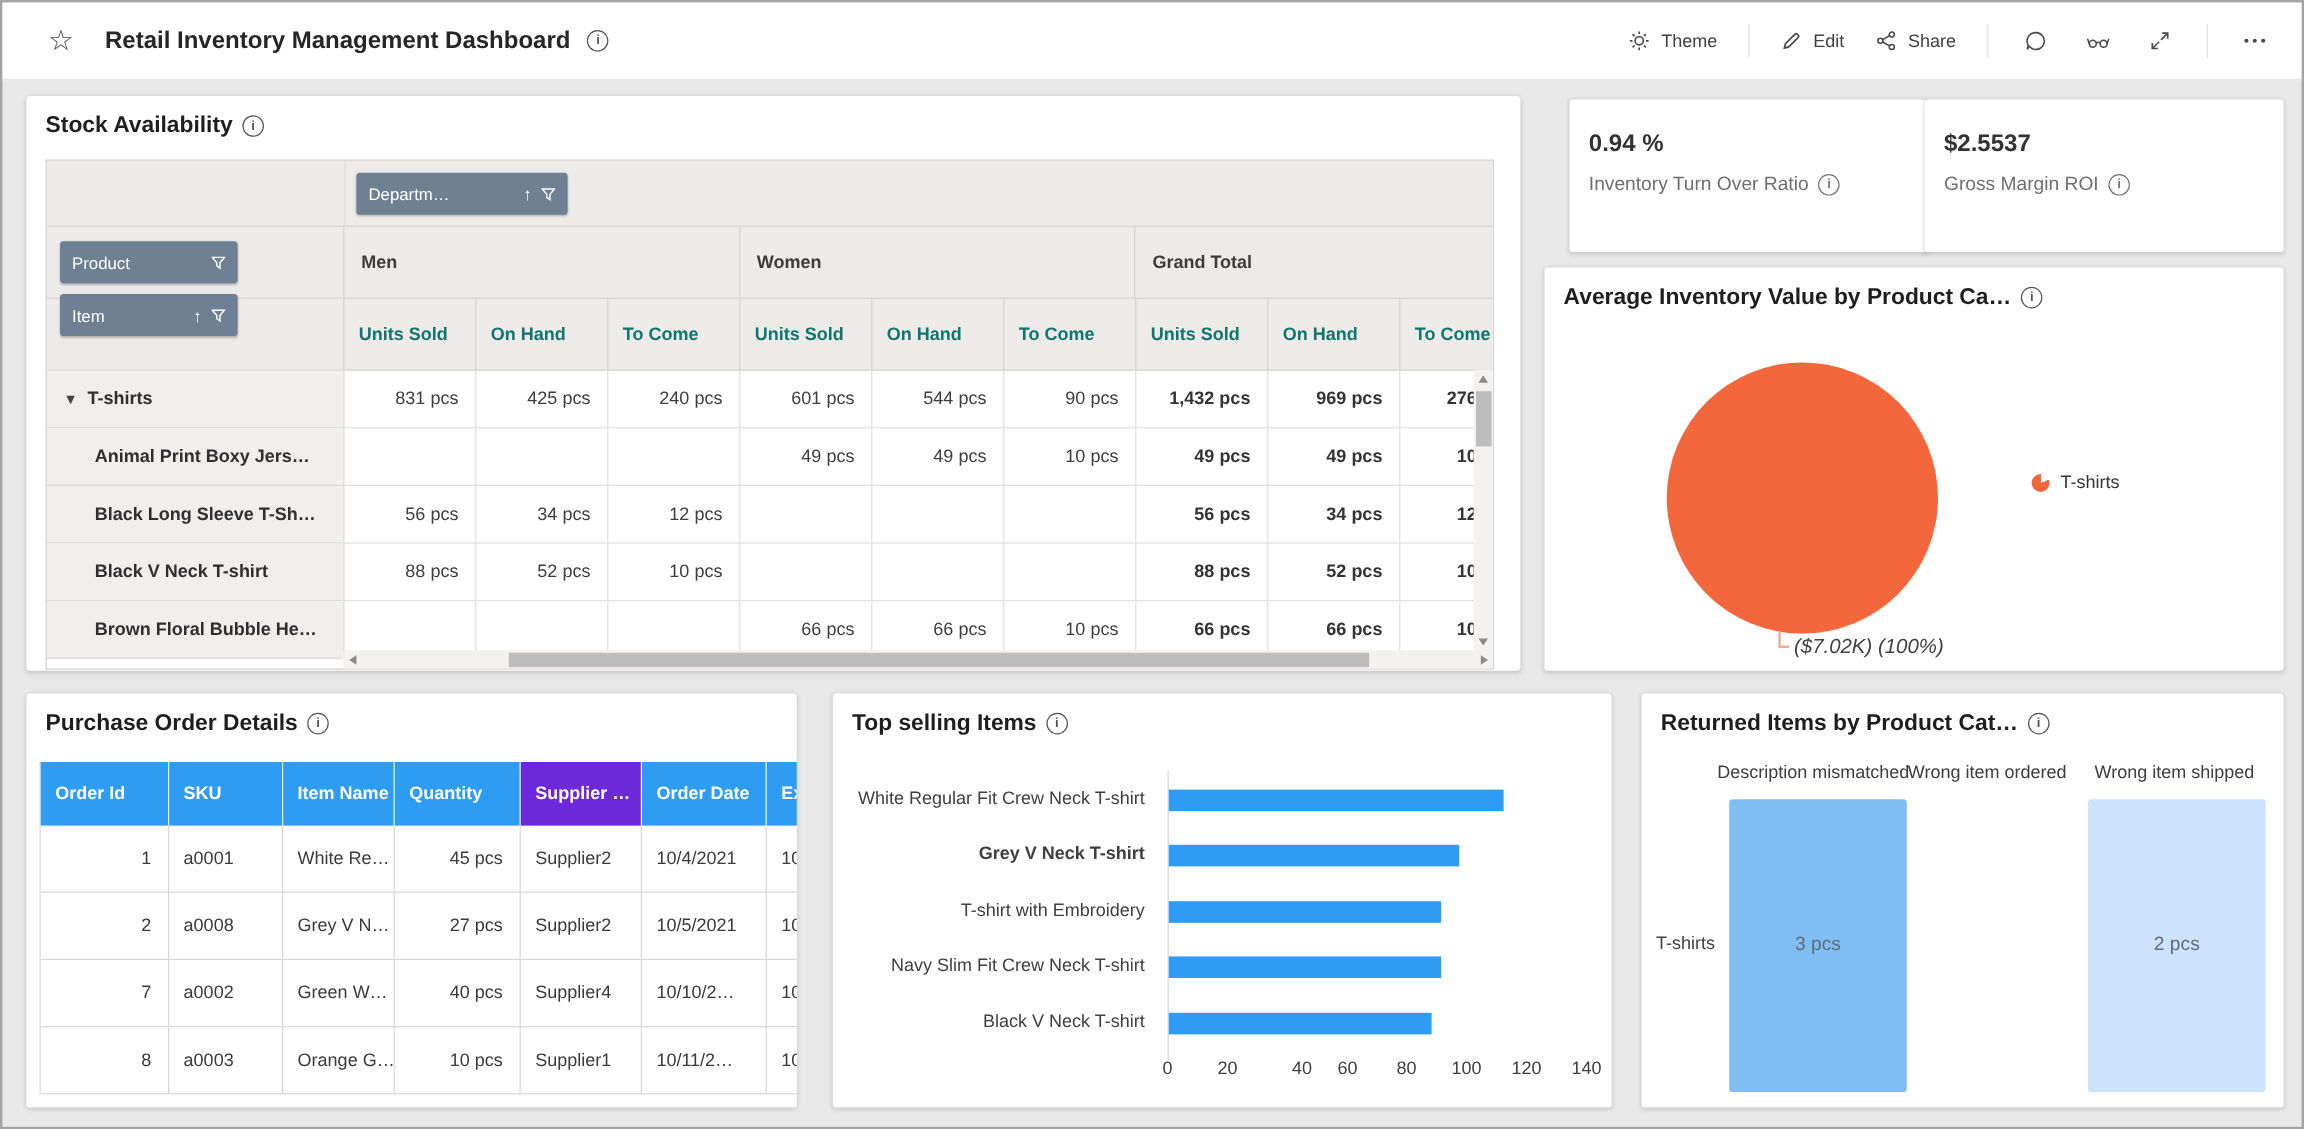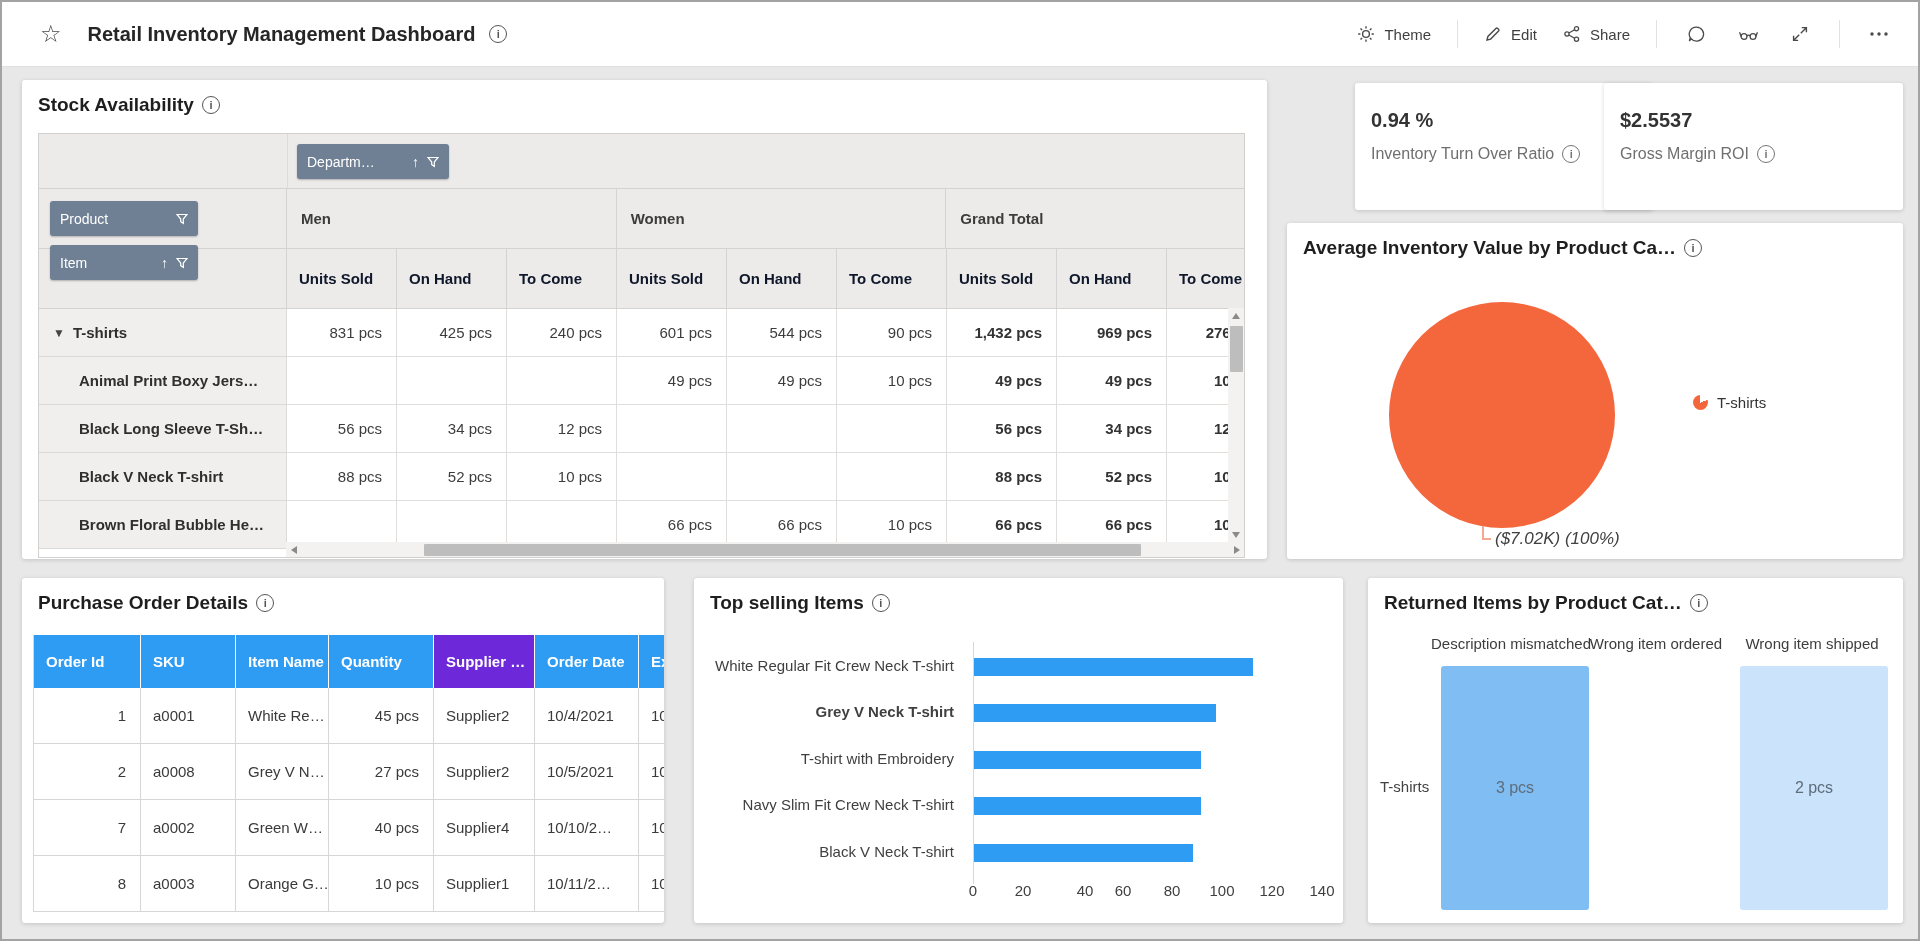--- a/index.html
+++ b/index.html
@@ -27,21 +27,21 @@
 
   
   #pivot{position:absolute;left:16px;top:53px;width:1207px;height:425px;border:1px solid #d2d0cf;
          box-sizing:border-box;font-size:15px;color:#3d3d3d;overflow:hidden;}
   .pband1{height:54px;background:#ecebea;border-bottom:1px solid #d5d3d2;position:relative;}
   .pband1 .lsep{position:absolute;left:248px;top:0;width:1px;height:100%;background:#dedcdb;}
   .pband{display:flex;background:#ecebea;}
   .pgcell{height:60px;box-sizing:border-box;border-right:1px solid #d5d3d2;border-bottom:1px solid #d5d3d2;
           display:flex;align-items:center;padding-left:14px;font-weight:700;color:#3c3c3c;}
   .pmcell{height:60px;box-sizing:border-box;border-right:1px solid #d5d3d2;border-bottom:1px solid #d5d3d2;
-          display:flex;align-items:center;padding-left:12px;font-weight:700;color:#0f172a;width:110px;flex:0 0 auto;}
+          display:flex;align-items:center;padding-left:12px;font-weight:700;color:#0f766e;width:110px;flex:0 0 auto;}
   .pleft{width:248px;flex:0 0 auto;background:#ecebea;border-right:1px solid #d5d3d2;border-bottom:1px solid #d5d3d2;box-sizing:border-box;}
   .prow{display:flex;height:48px;background:#fff;box-sizing:border-box;}
   .plabel{width:248px;flex:0 0 auto;background:#f1efee;border-right:1px solid #dcdad9;border-bottom:1px solid #dcdad9;
           box-sizing:border-box;display:flex;align-items:center;padding-left:14px;font-weight:600;color:#2f2f2f;
           white-space:nowrap;overflow:hidden;}
   .plabel.item{padding-left:40px;}
   .expander{margin-right:8px;font-size:12px;color:#454545;cursor:pointer;}
   .pcell{width:110px;flex:0 0 auto;border-right:1px solid #e0dedd;border-bottom:1px solid #e0dedd;box-sizing:border-box;
          display:flex;align-items:center;justify-content:flex-end;padding-right:14px;white-space:nowrap;overflow:hidden;}
   .pcell.total{font-weight:700;color:#333;}
@@ -165,21 +165,21 @@
   <div class="card" style="left:20px;top:78px;width:1245px;height:479px;">
     <div class="card-title">
       <span>Stock Availability</span>
       <span class="info"></span>
     </div>
 
     <div id="pivot">
 
       <div class="pband1">
         <div class="lsep"></div>
-        <div class="fieldbtn" style="left:258px;top:10px;width:152px;">
+        <div class="fieldbtn" style="left:258px;top:10px;width:176px;">
           <span class="lbl">Departm…</span>
           <span class="arr">↑</span>
           <svg width="12" height="12" viewBox="0 0 12 12" fill="none" stroke="#fff" stroke-width="1.2">
               <path d="M1 1.5h10L7.3 6v4.4L4.7 8.6V6z"></path>
             </svg>
         </div>
       </div>
 
       <div class="pband">
         <div class="pleft" style="height:60px;"></div>
@@ -293,21 +293,21 @@
         <div class="tri down"></div>
       </div>
       <div class="hscroll">
         <div class="tri left"></div>
         <div class="sthumb" style="left:138px;top:2px;width:717px;height:12px;"></div>
         <div class="tri right"></div>
       </div>
     </div>
   </div>
 
-  <div class="card" style="left:1353px;top:81px;width:298px;height:127px;">
+  <div class="card" style="left:1306px;top:81px;width:298px;height:127px;">
     <div class="kpi-value">0.94 %</div>
     <div class="kpi-label">
       <span>Inventory Turn Over Ratio</span>
       <span class="info grey"></span>
     </div>
   </div>
   <div class="card" style="left:1602px;top:81px;width:299px;height:127px;">
     <div class="kpi-value">$2.5537</div>
     <div class="kpi-label">
       <span>Gross Margin ROI</span>

